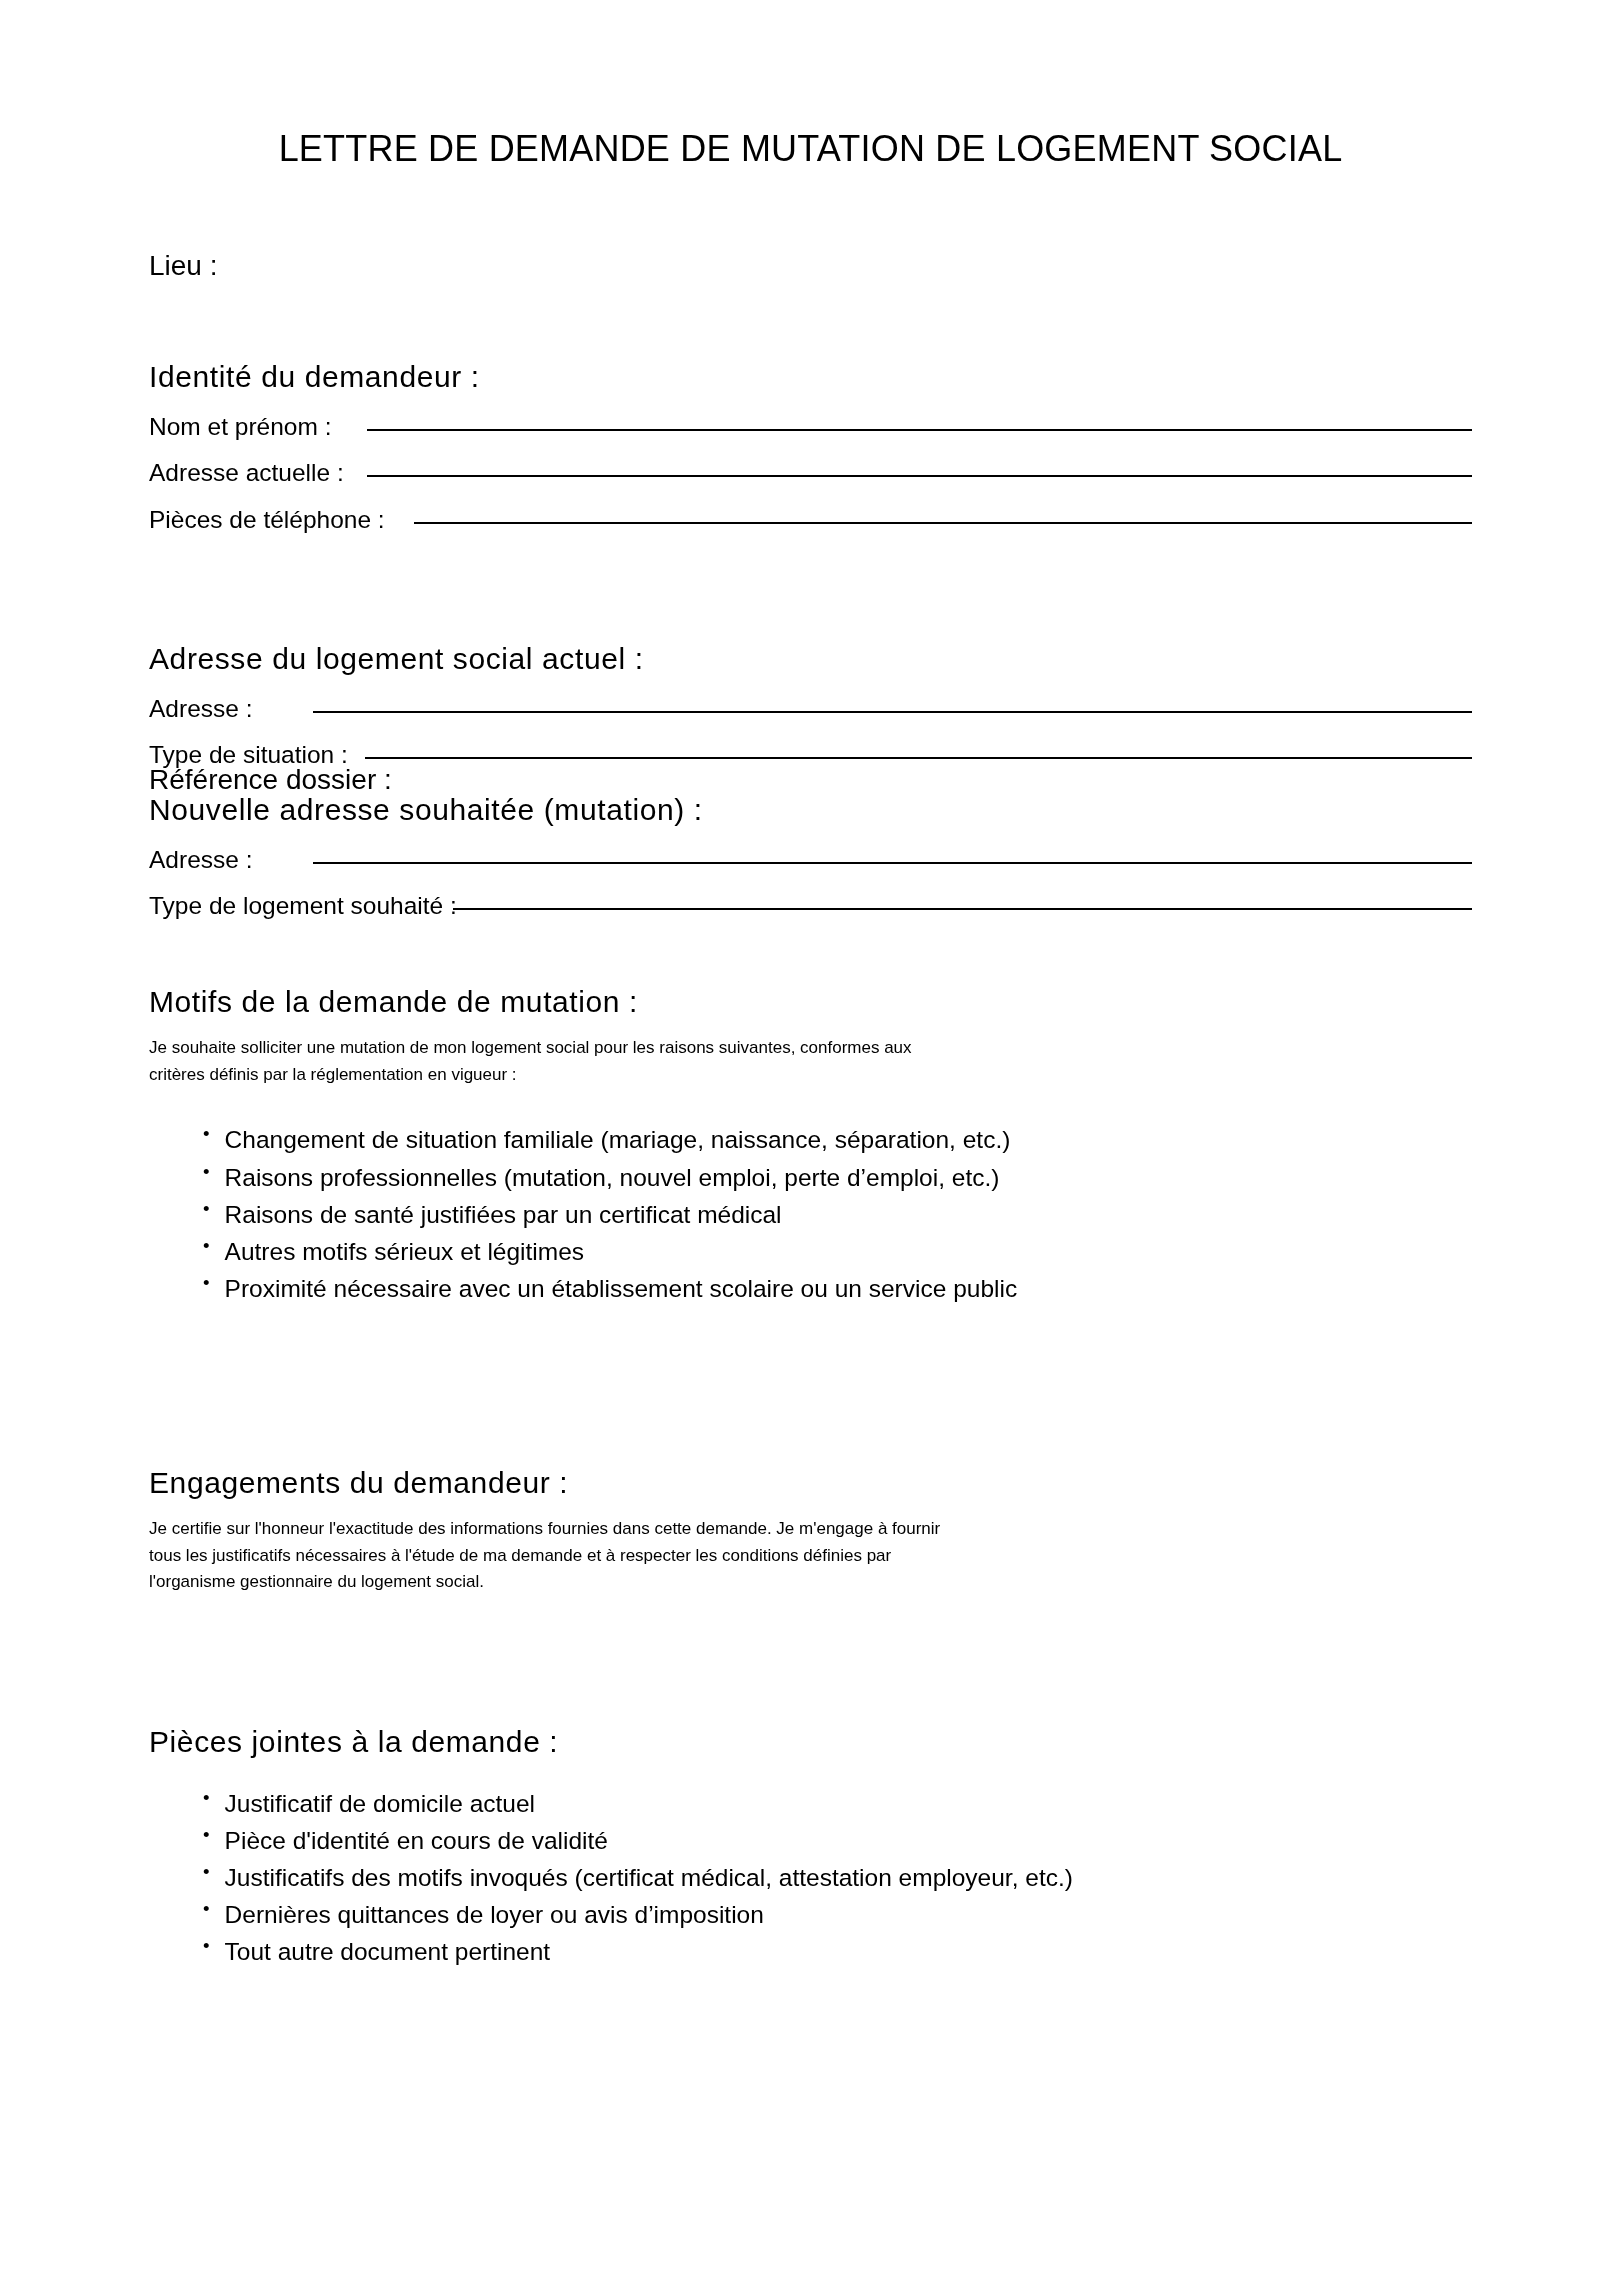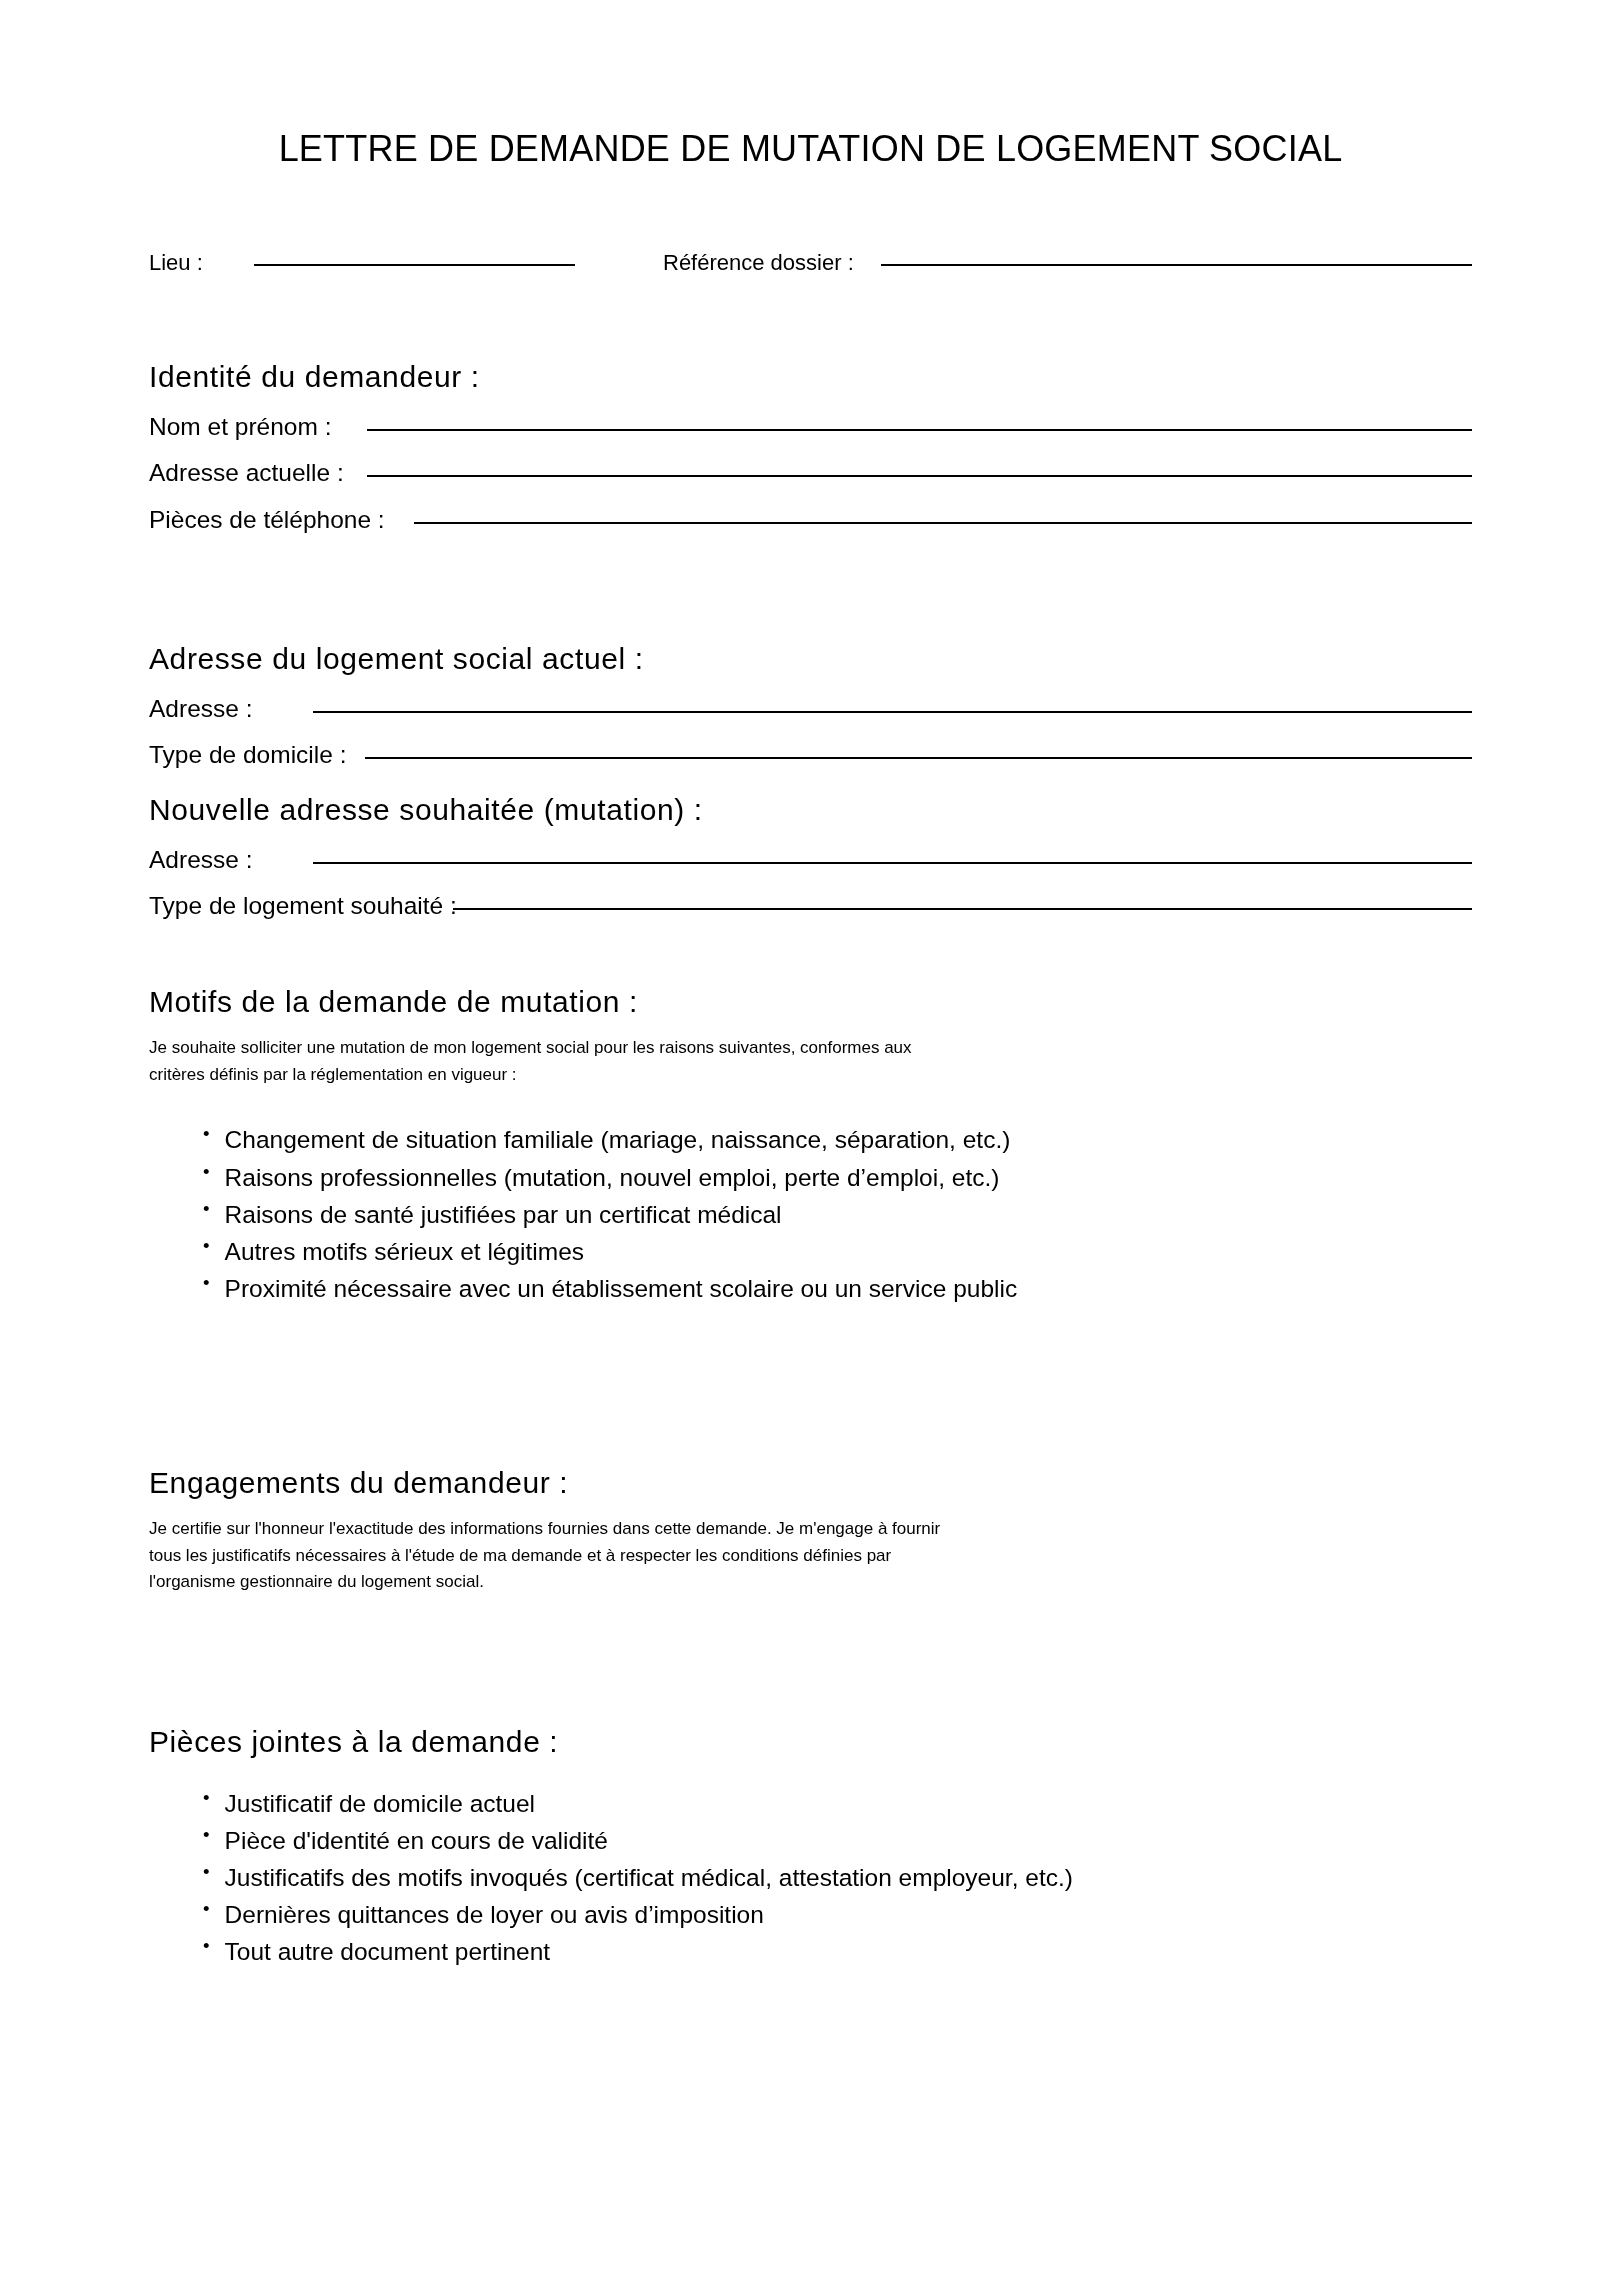--- a/index.html
+++ b/index.html
@@ -90,21 +90,21 @@
 </style>
 </head>
 <body>
 
 <div class="page">
   <div class="content">
 
     <div class="doc-title">LETTRE DE DEMANDE DE MUTATION DE LOGEMENT SOCIAL</div>
 
     <div class="blk" style="top:238px; width:100%;">
-      <div style="display:flex; align-items:baseline; font-size:22px;">
+      <div style="display:flex; align-items:baseline; font-size:28px;flex-direction:column;">
         <div style="flex:0 0 78px;">
           <span>Lieu :</span>
         </div>
         <div style="flex:0 0 348px; display:flex;">
           <div style="flex:0 0 27.4px;"></div>
           <div class="rule"></div>
         </div>
         <div style="flex:0 0 88px;"></div>
         <div style="flex:0 0 auto;">
           <span>Référence dossier :</span>
@@ -142,21 +142,21 @@
     <div class="blk" style="top:630px; width:100%;">
       <div class="section-head">Adresse du logement social actuel :</div>
 
       <div class="field-row" style="margin-top:18.6px;">
         <div class="field-label" style="width:157px;">Adresse :</div>
         <div style="flex:0 0 6.9px;"></div>
         <div class="rule"></div>
       </div>
 
       <div class="field-row" style="margin-top:18.6px;">
-        <div class="field-label" style="width:211px;">Type de domicile :</div>
+        <div class="field-label" style="width:211px;">Type de situation :</div>
         <div style="flex:0 0 4.9px;"></div>
         <div class="rule"></div>
       </div>
     </div>
 
     <div class="blk" style="top:781px; width:100%;">
       <div class="section-head">Nouvelle adresse souhaitée (mutation) :</div>
 
       <div class="field-row" style="margin-top:18.6px;">
         <div class="field-label" style="width:157px;">Adresse :</div>

